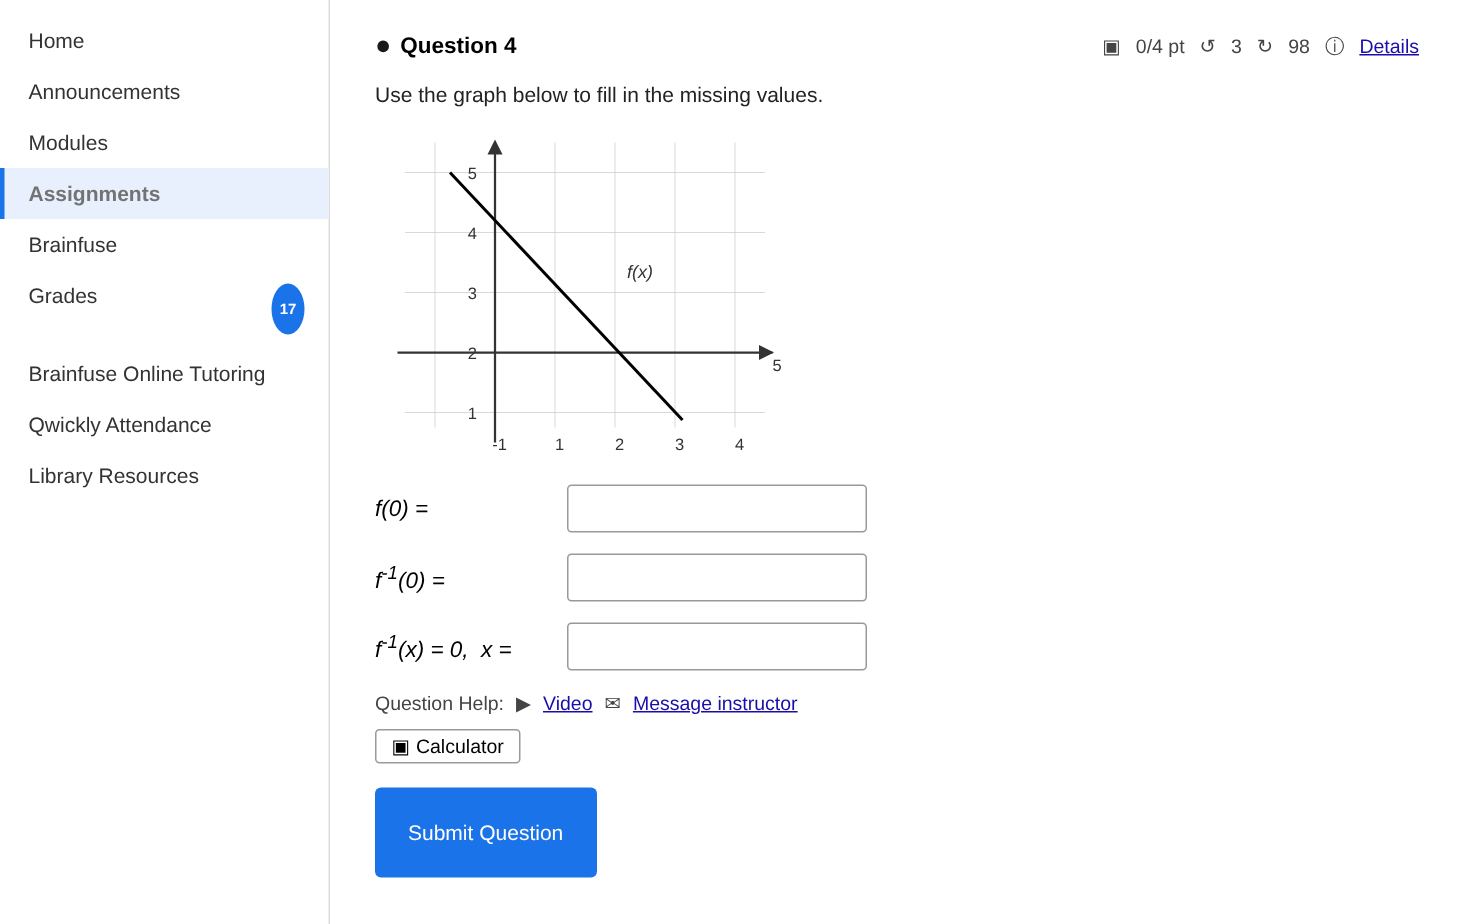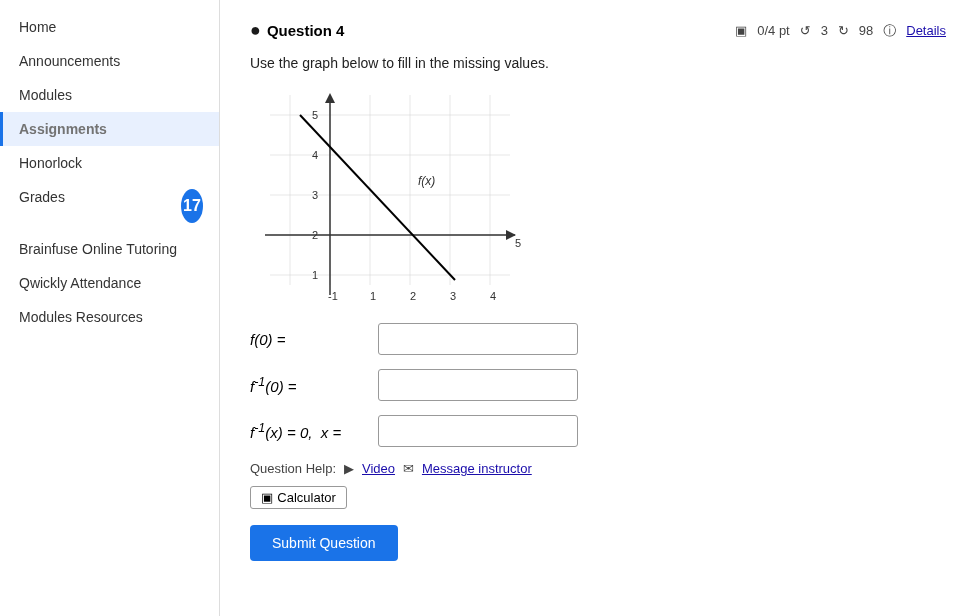--- a/index.html
+++ b/index.html
@@ -33,21 +33,21 @@
     }
     .badge {
       background: #1a73e8;
       color: #fff;
       border-radius: 50%;
       width: 22px;
       height: 34px;
       display: flex;
       align-items: center;
       justify-content: center;
-      font-size: 16px;
+      font-size: 10px;
       font-weight: bold;
     }
 
     
     .main {
       flex: 1;
       overflow-y: auto;
       padding: 20px 30px;
       background: #fff;
     }
@@ -141,21 +141,21 @@
       cursor: pointer;
       display: flex;
       align-items: center;
       gap: 4px;
     }
 
     .submit-btn {
       background: #1a73e8;
       color: #fff;
       border: none;
-      padding: 10px 22px;
+      padding: 22px 22px;
       font-size: 14px;
       border-radius: 4px;
       cursor: pointer;
       margin-top: 6px;
     }
   </style>
 </head>
 <body>
 
 <div class="sidebar">
@@ -165,34 +165,34 @@
   <div class="sidebar-item">
     <span>Announcements</span>
   </div>
   <div class="sidebar-item">
     <span>Modules</span>
   </div>
   <div class="sidebar-item active">
     <span>Assignments</span>
   </div>
   <div class="sidebar-item">
-    <span>Honorlock</span>
+    <span>Brainfuse</span>
   </div>
   <div class="sidebar-item">
     <span>Grades</span>
     <span class="badge">17</span>
   </div>
   <div class="sidebar-item">
     <span>Brainfuse Online Tutoring</span>
   </div>
   <div class="sidebar-item">
     <span>Qwickly Attendance</span>
   </div>
   <div class="sidebar-item">
-    <span>Modules Resources</span>
+    <span>Library Resources</span>
   </div>
 </div>
 
 <div class="main">
 
   
   <div class="question-header">
     <div class="question-title">
       <span class="question-dot">●</span>
       <span>Question 4</span>

